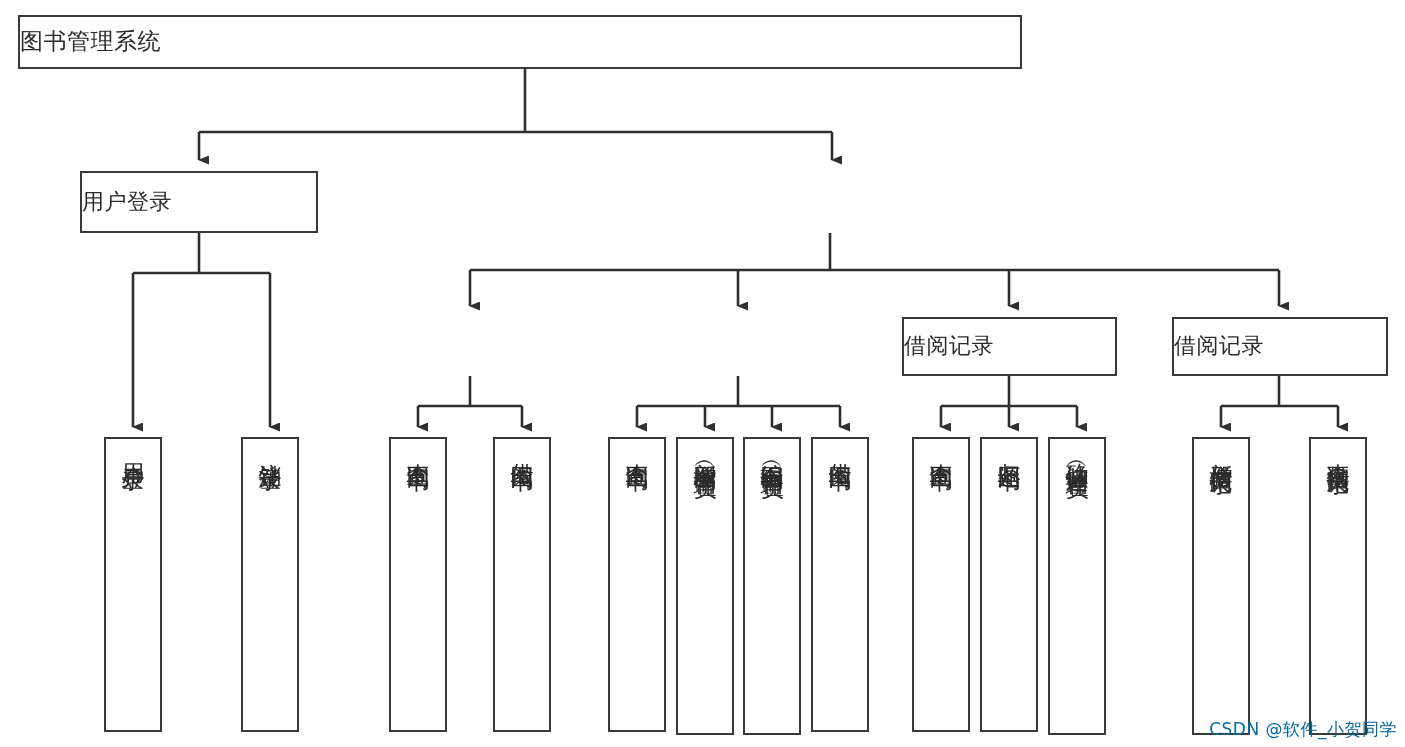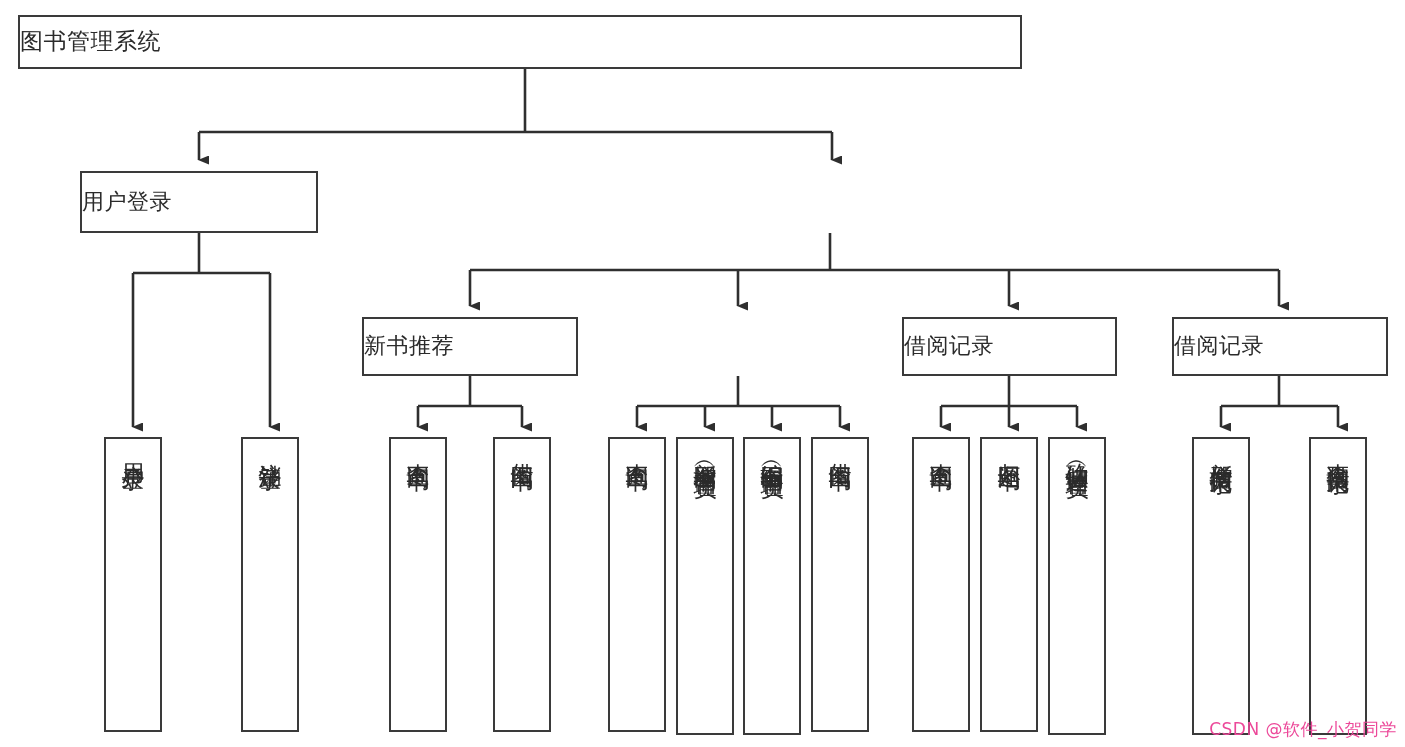--- a/index.html
+++ b/index.html
@@ -53,21 +53,21 @@
     line-height: 1.18;
     letter-spacing: 2px;
     white-space: nowrap;
   }
   .node.root .cap { font-size: 23px; }
   #watermark {
     position: absolute;
     right: 8px;
     bottom: 6px;
     font-size: 17px;
-    color: #ec4899;
+    color: #0369a1;
     letter-spacing: 0.5px;
     white-space: nowrap;
     pointer-events: none;
   }
 </style>
 </head>
 <body>
 
 <div id="canvas">
 
@@ -122,23 +122,20 @@
   </svg>
 
   <div class="node h root" style="left:18px; top:15px; width:1004px; height:54px;">
     <span class="cap">图书管理系统</span>
   </div>
 
   <div class="node h" style="left:80px; top:171px; width:238px; height:62px;">
     <span class="cap">用户登录</span>
   </div>
 
-  <div class="node h" style="left:362px; top:317px; width:216px; height:59px;">
-    <span class="cap">新书推荐</span>
-  </div>
   <div class="node h" style="left:902px; top:317px; width:215px; height:59px;">
     <span class="cap">借阅记录</span>
   </div>
   <div class="node h" style="left:1172px; top:317px; width:216px; height:59px;">
     <span class="cap">借阅记录</span>
   </div>
 
   <div class="node v" style="left:104px; top:437px; width:58px; height:295px;">
     <span class="cap">用户登录</span>
   </div>

